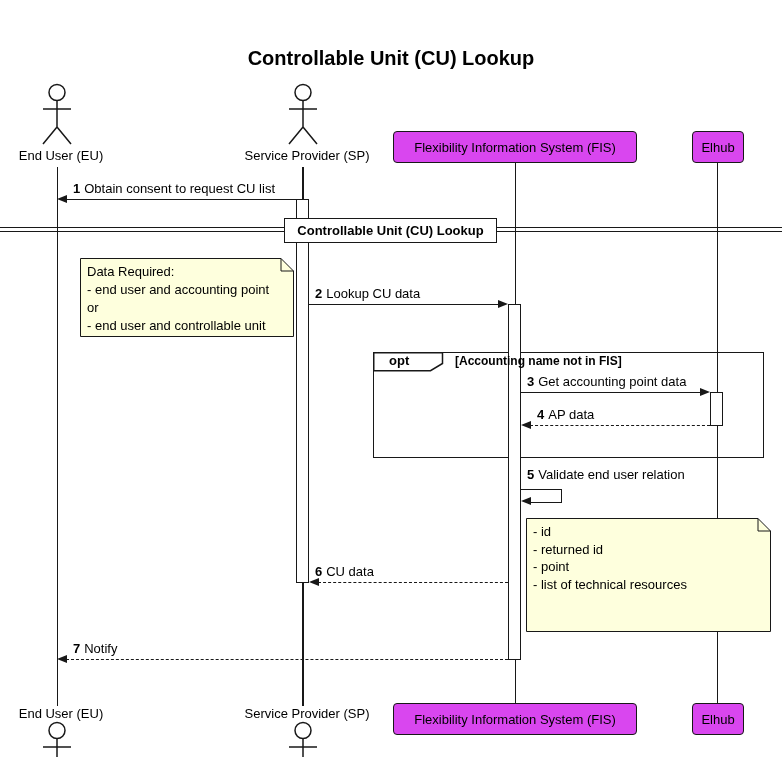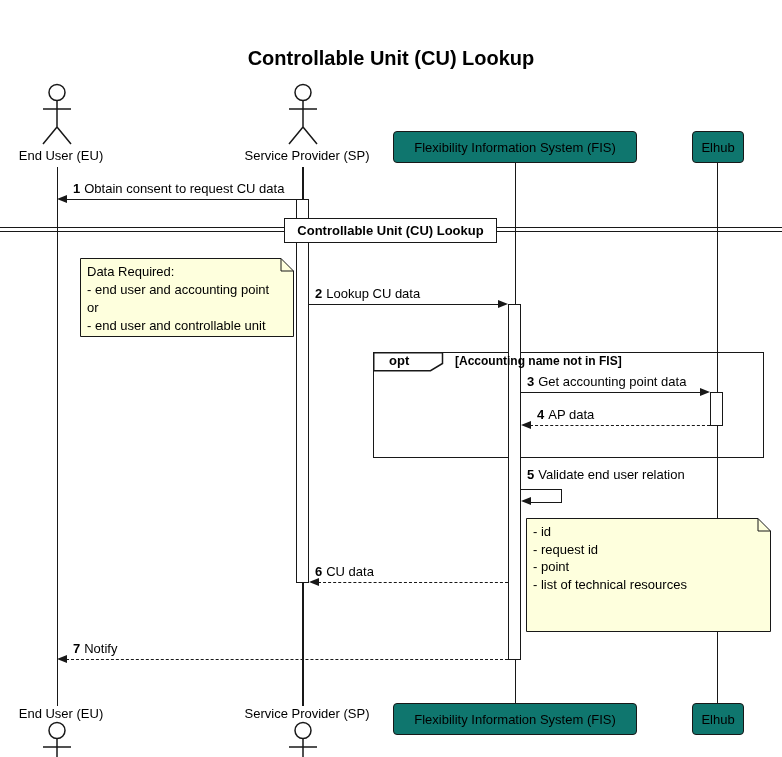--- a/index.html
+++ b/index.html
@@ -3,21 +3,21 @@
 <meta charset="utf-8">
 <style>
   html,body{margin:0;padding:0;background:#fff;}
   .diagram{position:relative;width:782px;height:757px;background:#ffffff;overflow:hidden;
            font-family:"Liberation Sans",sans-serif;color:#000;margin-top:30px;}
   .abs{position:absolute;}
   .lifeline{position:absolute;width:1.5px;background:#181818;z-index:1;}
   .divline{position:absolute;left:0;width:782px;height:0;border-top:1px solid #181818;z-index:2;}
   .divbox{position:absolute;background:#fff;border:1.5px solid #181818;z-index:4;
           display:flex;align-items:center;justify-content:center;font-weight:bold;font-size:13px;box-sizing:border-box;}
-  .pbox{position:absolute;background:#0f766e;border:1.5px solid #181818;border-radius:4px;z-index:3;
+  .pbox{position:absolute;background:#d946ef;border:1.5px solid #181818;border-radius:4px;z-index:3;
         display:flex;align-items:center;justify-content:center;font-size:13px;box-sizing:border-box;white-space:nowrap;}
   .actor-label{position:absolute;font-size:13px;white-space:nowrap;transform:translateX(-50%);z-index:3;padding-left:8px;}
   .activation{position:absolute;width:13px;background:#fff;border:1.5px solid #181818;box-sizing:border-box;z-index:3;}
   .frag{position:absolute;border:1.5px solid #181818;z-index:2;box-sizing:border-box;}
   .frag-op{position:absolute;font-weight:bold;font-size:13px;z-index:3;}
   .frag-guard{position:absolute;font-weight:bold;font-size:12px;white-space:nowrap;z-index:3;}
   .note-shape{position:absolute;z-index:4;}
   .note-text{position:absolute;z-index:5;font-size:13px;line-height:18px;white-space:nowrap;}
   .note-text span{display:block;}
   .mline{position:absolute;height:0;border-top:1.2px solid #181818;z-index:5;}
@@ -69,21 +69,21 @@
   <div class="activation" style="left:296px;top:169px;height:384px;"></div>
   <div class="activation" style="left:508px;top:274px;height:356px;"></div>
   <div class="activation" style="left:710px;top:362px;height:34px;"></div>
 
   <div class="divline" style="top:196.5px;"></div>
   <div class="divline" style="top:200.5px;"></div>
   <div class="divbox" style="left:284px;top:188px;width:213px;height:25px;">
       <span>Controllable Unit (CU) Lookup</span>
     </div>
 
-  <div class="mlabel" style="left:73px;top:151px;"><span class="seq">1</span><span>Obtain consent to request CU data</span></div>
+  <div class="mlabel" style="left:73px;top:151px;"><span class="seq">1</span><span>Obtain consent to request CU list</span></div>
   <div class="mline" style="left:65px;top:169px;width:237px;"></div>
   <div class="ah left" style="left:57px;top:164.5px;"></div>
 
   <svg class="note-shape" style="left:80px;top:228px;" width="214" height="79" viewBox="0 0 214 79">
     <path d="M0.5,0.5 L201,0.5 L213.5,13 L213.5,78.5 L0.5,78.5 Z" fill="#FEFFDD" stroke="#181818" stroke-width="1"></path>
     <path d="M201,0.5 L201,13 L213.5,13" fill="none" stroke="#181818" stroke-width="1"></path>
   </svg>
   <div class="note-text" style="left:87px;top:233px;">
     <span>Data Required:</span>
     <span>- end user and accounting point</span>
@@ -115,21 +115,21 @@
   <div class="vline" style="left:561px;top:459px;height:13px;"></div>
   <div class="mline" style="left:531px;top:471.5px;width:31px;"></div>
   <div class="ah left" style="left:521px;top:467px;"></div>
 
   <svg class="note-shape" style="left:526px;top:488px;" width="245" height="114" viewBox="0 0 245 114">
     <path d="M0.5,0.5 L232,0.5 L244.5,13 L244.5,113.5 L0.5,113.5 Z" fill="#FEFFDD" stroke="#181818" stroke-width="1"></path>
     <path d="M232,0.5 L232,13 L244.5,13" fill="none" stroke="#181818" stroke-width="1"></path>
   </svg>
   <div class="note-text" style="left:533px;top:493px;line-height:17.5px;">
     <span>- id</span>
-    <span>- request id</span>
+    <span>- returned id</span>
     <span>- point</span>
     <span>- list of technical resources</span>
   </div>
 
   <div class="mlabel" style="left:315px;top:534px;"><span class="seq">6</span><span>CU data</span></div>
   <div class="mline dashed" style="left:318px;top:552px;width:190px;"></div>
   <div class="ah left" style="left:309px;top:547.5px;"></div>
 
   <div class="mlabel" style="left:73px;top:611px;"><span class="seq">7</span><span>Notify</span></div>
   <div class="mline dashed" style="left:66px;top:629px;width:442px;"></div>

